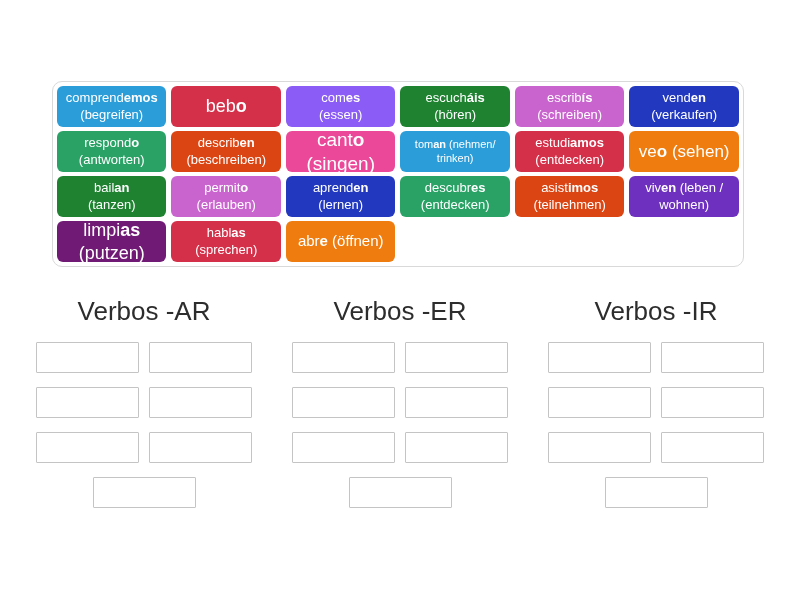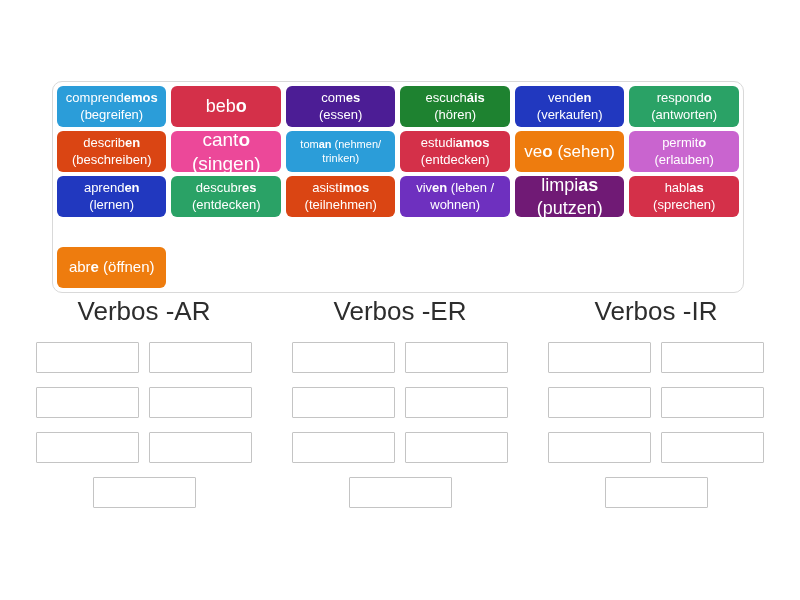--- a/index.html
+++ b/index.html
@@ -84,28 +84,31 @@
 
 <div class="tiles-panel" id="tilesPanel">
   <div class="tile" style="background: rgb(43, 157, 217); font-size: 13px;">
       <span class="tile-text"><span class="stem">comprend</span><b class="ending">emos</b><span class="rest block">(begreifen)</span></span>
     </div>
 
   <div class="tile" style="background: rgb(212, 48, 73); font-size: 18px;">
       <span class="tile-text"><span class="stem">beb</span><b class="ending">o</b><span class="rest"></span></span>
     </div>
 
-  <div class="tile" style="background: #4c1d95; font-size: 13px;">
+  <div class="tile" style="background: #8b5cf6; font-size: 13px;">
       <span class="tile-text"><span class="stem">com</span><b class="ending">es</b><span class="rest block">(essen)</span></span>
     </div>
 
   <div class="tile" style="background: rgb(30, 130, 48); font-size: 13px;">
       <span class="tile-text"><span class="stem">escuch</span><b class="ending">áis</b><span class="rest block">(hören)</span></span>
     </div>
 
+  <div class="tile" style="background: rgb(201, 100, 207); font-size: 13px;">
+      <span class="tile-text"><span class="stem">escrib</span><b class="ending">ís</b><span class="rest block">(schreiben)</span></span>
+    </div>
 
   <div class="tile" style="background: rgb(33, 56, 191); font-size: 13px;">
       <span class="tile-text"><span class="stem">vend</span><b class="ending">en</b><span class="rest block">(verkaufen)</span></span>
     </div>
 
   <div class="tile" style="background: rgb(42, 162, 102); font-size: 13px;">
       <span class="tile-text"><span class="stem">respond</span><b class="ending">o</b><span class="rest block">(antworten)</span></span>
     </div>
 
   <div class="tile" style="background: rgb(218, 69, 19); font-size: 13px;">
@@ -121,20 +124,23 @@
     </div>
 
   <div class="tile" style="background: rgb(212, 48, 73); font-size: 13px;">
       <span class="tile-text"><span class="stem">estudi</span><b class="ending">amos</b><span class="rest block">(entdecken)</span></span>
     </div>
 
   <div class="tile" style="background: rgb(238, 124, 14); font-size: 17px;">
       <span class="tile-text"><span class="stem">ve</span><b class="ending">o</b><span class="rest"> (sehen)</span></span>
     </div>
 
+  <div class="tile" style="background: rgb(30, 130, 48); font-size: 13px;">
+      <span class="tile-text"><span class="stem">bail</span><b class="ending">an</b><span class="rest block">(tanzen)</span></span>
+    </div>
 
   <div class="tile" style="background: rgb(201, 100, 207); font-size: 13px;">
       <span class="tile-text"><span class="stem">permit</span><b class="ending">o</b><span class="rest block">(erlauben)</span></span>
     </div>
 
   <div class="tile" style="background: rgb(33, 56, 191); font-size: 13px;">
       <span class="tile-text"><span class="stem">aprend</span><b class="ending">en</b><span class="rest block">(lernen)</span></span>
     </div>
 
   <div class="tile" style="background: rgb(42, 162, 102); font-size: 13px;">
@@ -150,21 +156,21 @@
     </div>
 
   <div class="tile" style="background: #701a75; font-size: 18px;">
       <span class="tile-text"><span class="stem">limpi</span><b class="ending">as</b><span class="rest block">(putzen)</span></span>
     </div>
 
   <div class="tile" style="background: rgb(212, 48, 73); font-size: 13px;">
       <span class="tile-text"><span class="stem">habl</span><b class="ending">as</b><span class="rest block">(sprechen)</span></span>
     </div>
 
-  <div class="tile" style="background: rgb(238, 124, 14); font-size: 15px; margin-top: 26px;">
+  <div class="tile" style="background: rgb(238, 124, 14); font-size: 15px;">
       <span class="tile-text"><span class="stem">abr</span><b class="ending">e</b><span class="rest"> (öffnen)</span></span>
     </div>
 </div>
 
 <div class="groups" id="groups">
   <div class="group">
     <div class="group-header">Verbos -AR</div>
     <div class="slots">
   <div class="slot"></div>
 

